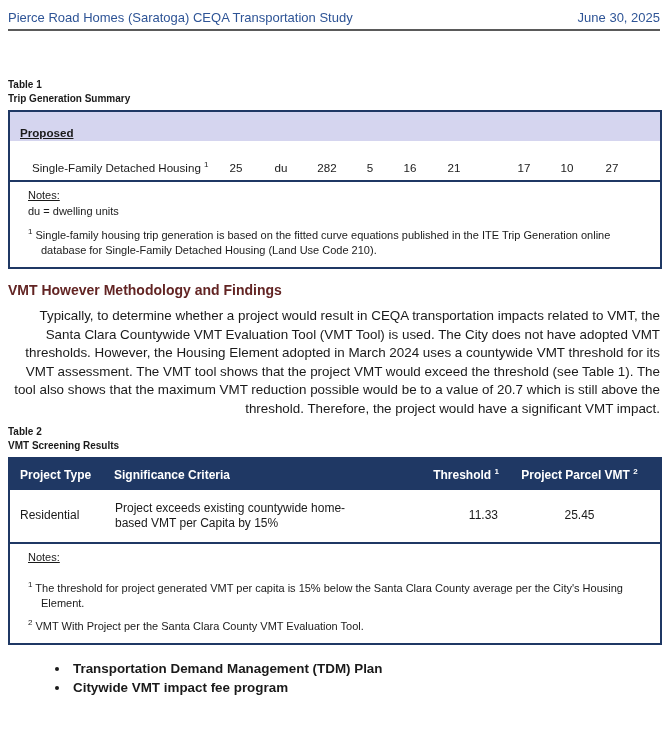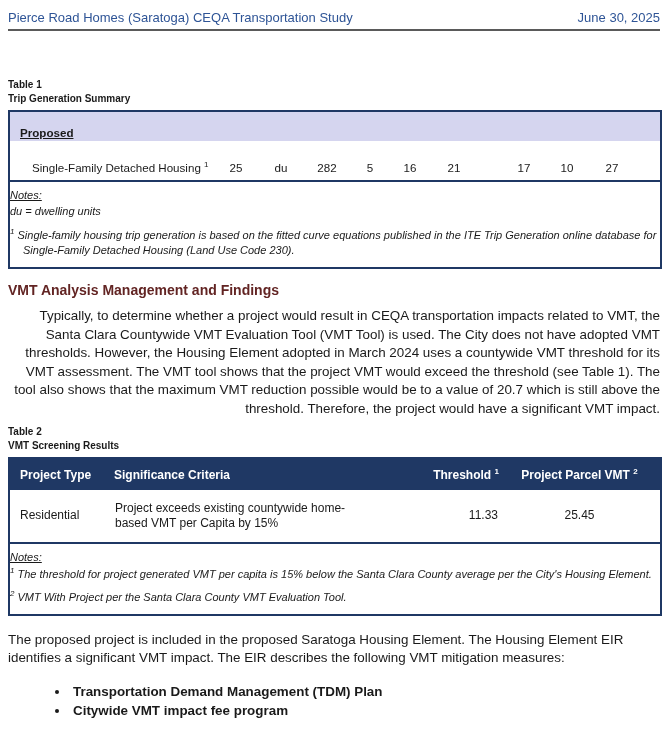--- a/index.html
+++ b/index.html
@@ -37,39 +37,39 @@
   .t1 thead th{background:var(--navy);color:#fff;font-weight:bold;font-size:11.6px;}
   .t1 .h1 th{vertical-align:bottom;padding-top:5px;}
   .t1 .grp div{border-bottom:1px solid #fff;margin:0 5px;padding-bottom:1px;text-align:center;white-space:nowrap;}
   .t1 .h2 th{text-align:center;padding:2px 0 5px;}
   .t1 .h2 th.landuse{text-align:left;padding-left:10px;}
   .t1 .daily-top{text-align:center;padding-bottom:0;}
   .proposed-row td{background:var(--lavender);font-weight:bold;padding:14px 0 2px 10px;}
   .proposed-row .u{text-decoration:underline;}
   .data-row td{text-align:center;padding:20px 0 6px;}
   .data-row td.landuse{text-align:left;padding-left:22px;}
-  .notes-cell{border-top:2px solid var(--navy);padding:6px 0 9px;font-size:11px;line-height:15px;font-style:italic;}
+  .notes-cell{border-top:2px solid var(--navy);padding:6px 18px 9px;font-size:11px;line-height:15px;}
   .notes-label{text-decoration:underline;}
   .abbrev{margin-top:1px;}
   .fn{margin-top:9px;padding-left:13px;text-indent:-13px;}
   sup{font-size:8px;vertical-align:super;line-height:0;}
 
   
   .sec-heading{margin-top:13px;font-size:14px;font-weight:bold;color:var(--maroon);}
   .body-par{margin-top:9px;font-size:13.4px;line-height:18.6px;text-align:right;}
 
   
   .t2{width:652px;margin-top:4px;font-size:12px;border:2px solid var(--navy);}
   .t2 thead th{background:var(--navy);color:#fff;font-weight:bold;padding:9px 0 8px;}
   .t2 th.pt,.t2 td.pt{text-align:left;padding-left:10px;}
   .t2 th.sc,.t2 td.sc{text-align:left;padding-right:40px;}
   .t2 th.thr,.t2 td.thr{text-align:right;}
   .t2 th.pv,.t2 td.pv{text-align:center;}
   .t2 .data-row2 td{padding-top:11px;padding-bottom:11px;vertical-align:middle;line-height:15px;}
-  .t2 .notes-cell .fn{margin-top:2px;}
+  .t2 .notes-cell .fn{margin-top:16px;}
   .t2 .notes-cell .fn2{margin-top:8px;}
 
   
   .closing-par{margin-top:15px;font-size:13.4px;line-height:18.6px;}
   ul.bullets{margin:14px 0 0 0;padding-left:62px;}
   ul.bullets li{font-size:13.4px;line-height:19px;margin:0;padding-left:3px;font-weight:bold;}
 </style>
 </head>
 <body>
 
@@ -121,27 +121,27 @@
         <td></td>
         <td>17</td>
         <td>10</td>
         <td>27</td>
         <td></td>
       </tr>
       <tr>
         <td colspan="12" class="notes-cell">
           <div class="notes-label">Notes:</div>
           <div class="abbrev">du = dwelling units</div>
-          <div class="fn"><sup>1</sup> <span>Single-family housing trip generation is based on the fitted curve equations published in the ITE Trip Generation online database for Single-Family Detached Housing (Land Use Code 230).</span></div>
+          <div class="fn"><sup>1</sup> <span>Single-family housing trip generation is based on the fitted curve equations published in the ITE Trip Generation online database for Single-Family Detached Housing (Land Use Code 210).</span></div>
         </td>
       </tr>
     </tbody>
   </table>
 
-  <div class="sec-heading">VMT Analysis Management and Findings</div>
+  <div class="sec-heading">VMT However Methodology and Findings</div>
 
   <div class="body-par">Typically, to determine whether a project would result in CEQA transportation impacts related to VMT, the Santa Clara Countywide VMT Evaluation Tool (VMT Tool) is used. The City does not have adopted VMT thresholds. However, the Housing Element adopted in March 2024 uses a countywide VMT threshold for its VMT assessment. The VMT tool shows that the project VMT would exceed the threshold (see Table 1). The tool also shows that the maximum VMT reduction possible would be to a value of 20.7 which is still above the threshold. Therefore, the project would have a significant VMT impact.</div>
 
   <div class="tbl-caption cap-2">
     <div>Table 2</div>
     <div>VMT Screening Results</div>
   </div>
 
   <table class="t2">
     <colgroup>
@@ -172,20 +172,19 @@
       <tr>
         <td colspan="4" class="notes-cell">
           <div class="notes-label">Notes:</div>
           <div class="fn"><sup>1</sup> <span>The threshold for project generated VMT per capita is 15% below the Santa Clara County average per the City's Housing Element.</span></div>
           <div class="fn fn2"><sup>2</sup> <span>VMT With Project per the Santa Clara County VMT Evaluation Tool.</span></div>
         </td>
       </tr>
     </tbody>
   </table>
 
-  <div class="closing-par">The proposed project is included in the proposed Saratoga Housing Element. The Housing Element EIR identifies a significant VMT impact. The EIR describes the following VMT mitigation measures:</div>
 
   <ul class="bullets">
     <li>Transportation Demand Management (TDM) Plan</li>
     <li>Citywide VMT impact fee program</li>
   </ul>
 
 </div>
 
 </body></html>

